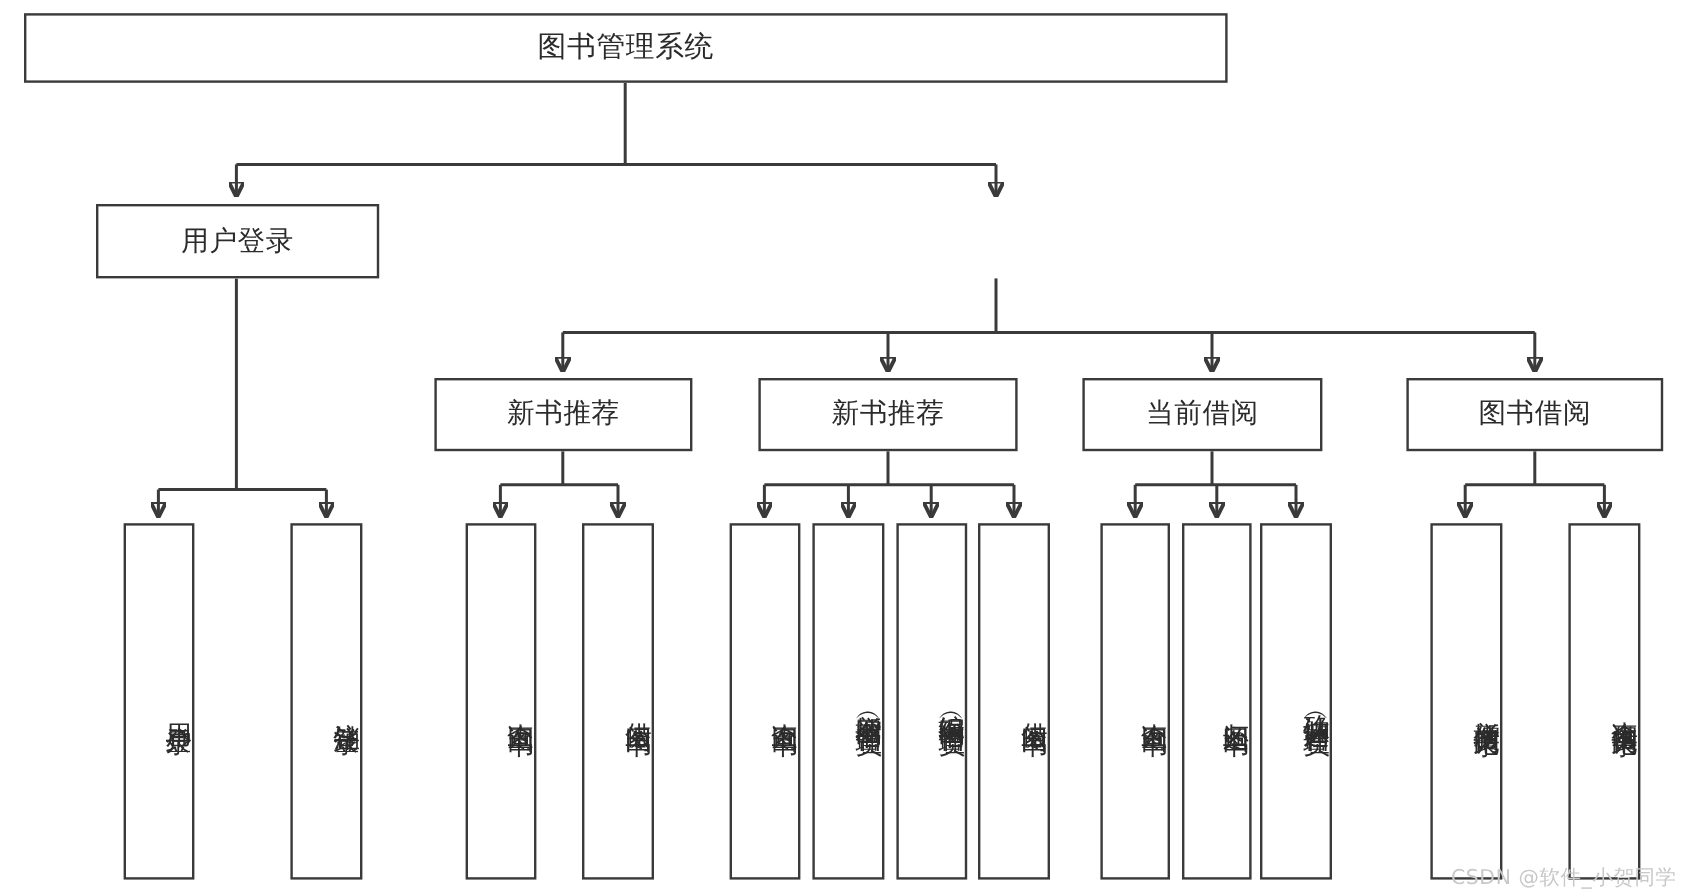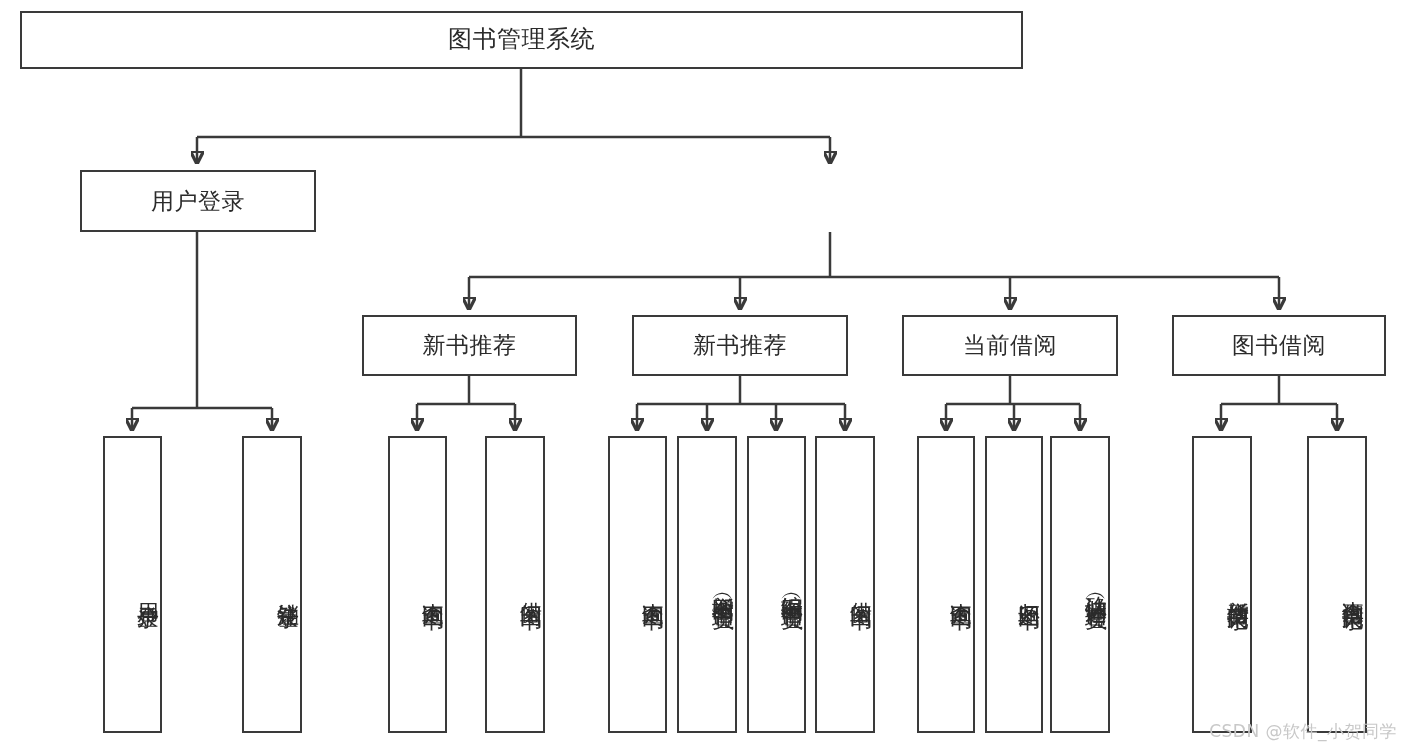--- a/index.html
+++ b/index.html
@@ -128,21 +128,21 @@
 
   <div class="node h root" style="left:20px; top:11px; width:1003px; height:58px;">图书管理系统</div>
 
   <div class="node h" style="left:80px; top:170px; width:236px; height:62px;">用户登录</div>
 
 
   <div class="node h" style="left:362px; top:315px; width:215px; height:61px;">新书推荐</div>
 
   <div class="node h" style="left:632px; top:315px; width:216px; height:61px;">新书推荐</div>
 
-  <div class="node h" style="left:902px; top:315px; width:216px; height:61px;">当前借阅</div>
+  <div class="node h" style="left:902px; top:315px; width:200px; height:61px;">当前借阅</div>
 
   <div class="node h" style="left:1172px; top:315px; width:214px; height:61px;">图书借阅</div>
 
   <div class="node v" style="left:103px; top:436px; width:59px; height:297px;">用户登录</div>
 
   <div class="node v" style="left:242px; top:436px; width:60px; height:297px;">注销登录</div>
 
   <div class="node v" style="left:388px; top:436px; width:59px; height:297px;">查询图书</div>
 
   <div class="node v" style="left:485px; top:436px; width:60px; height:297px;">借阅图书</div>

